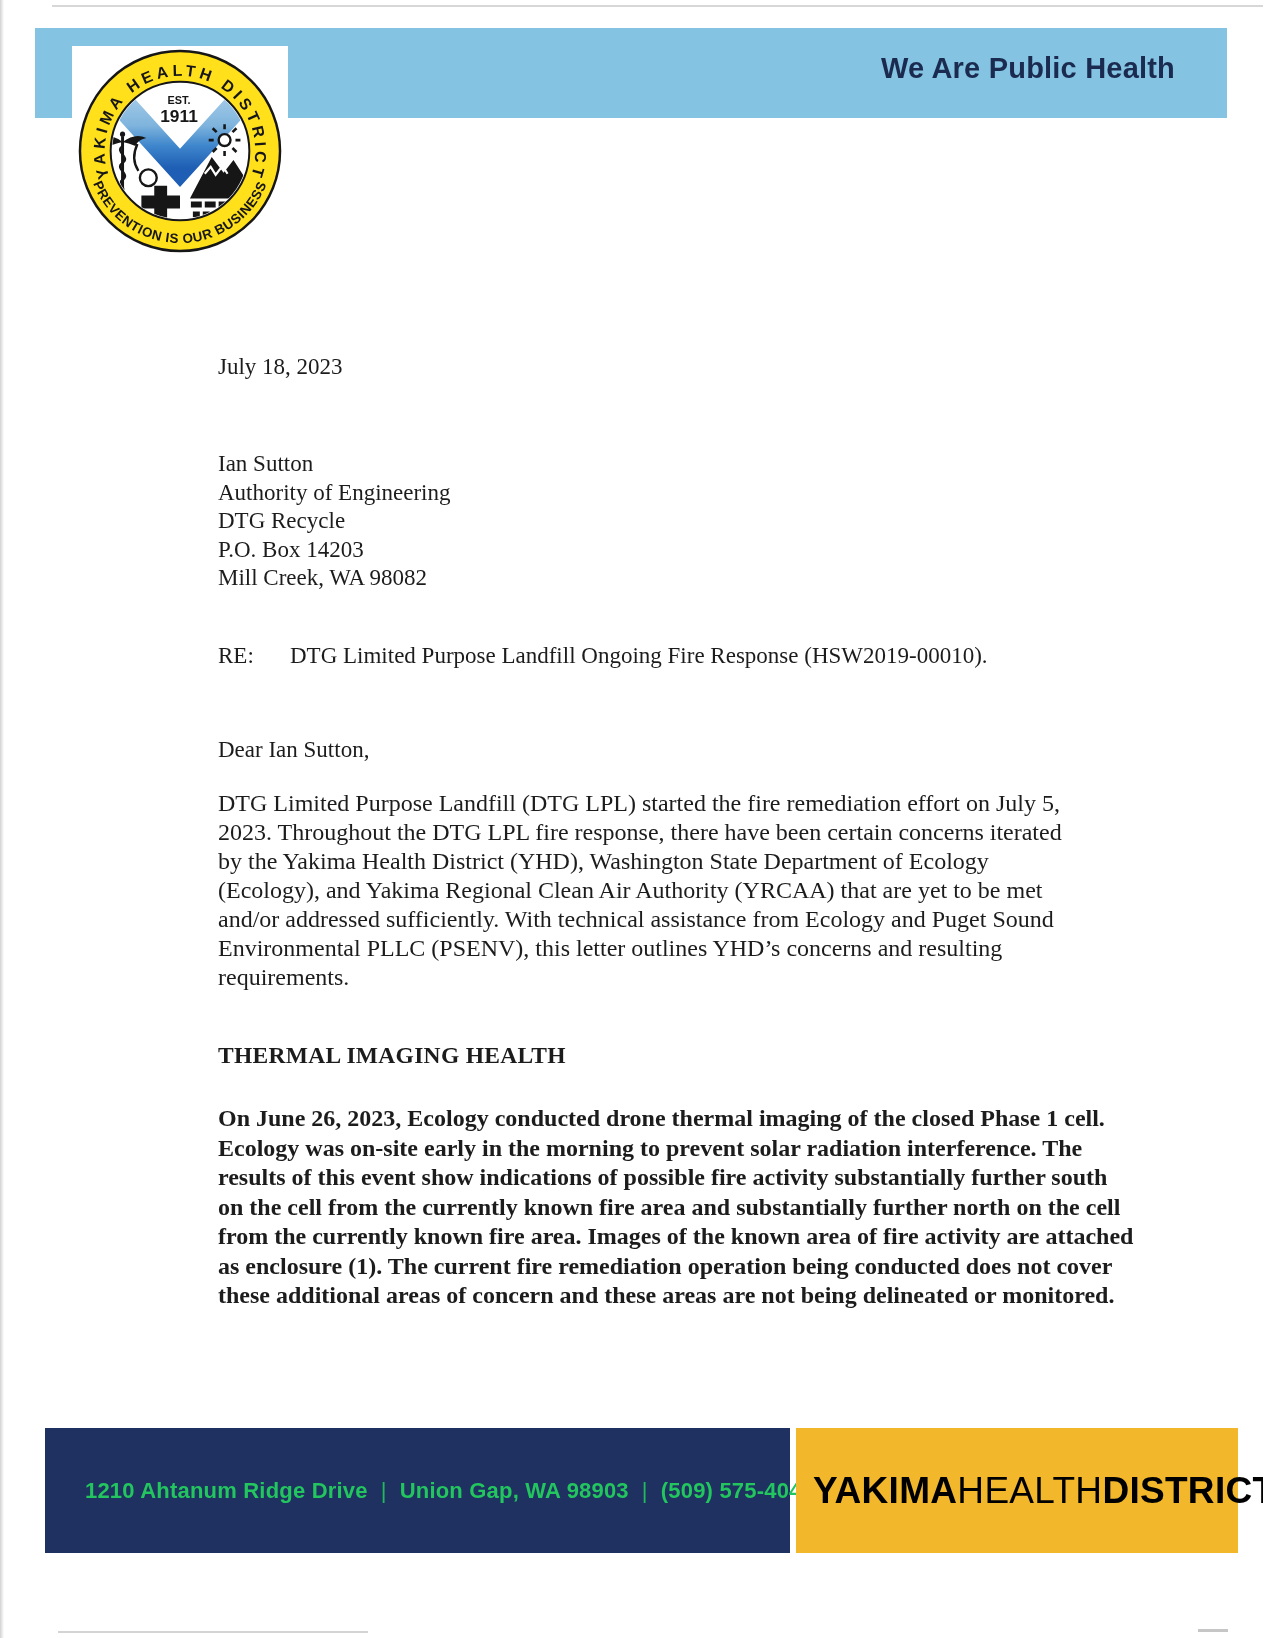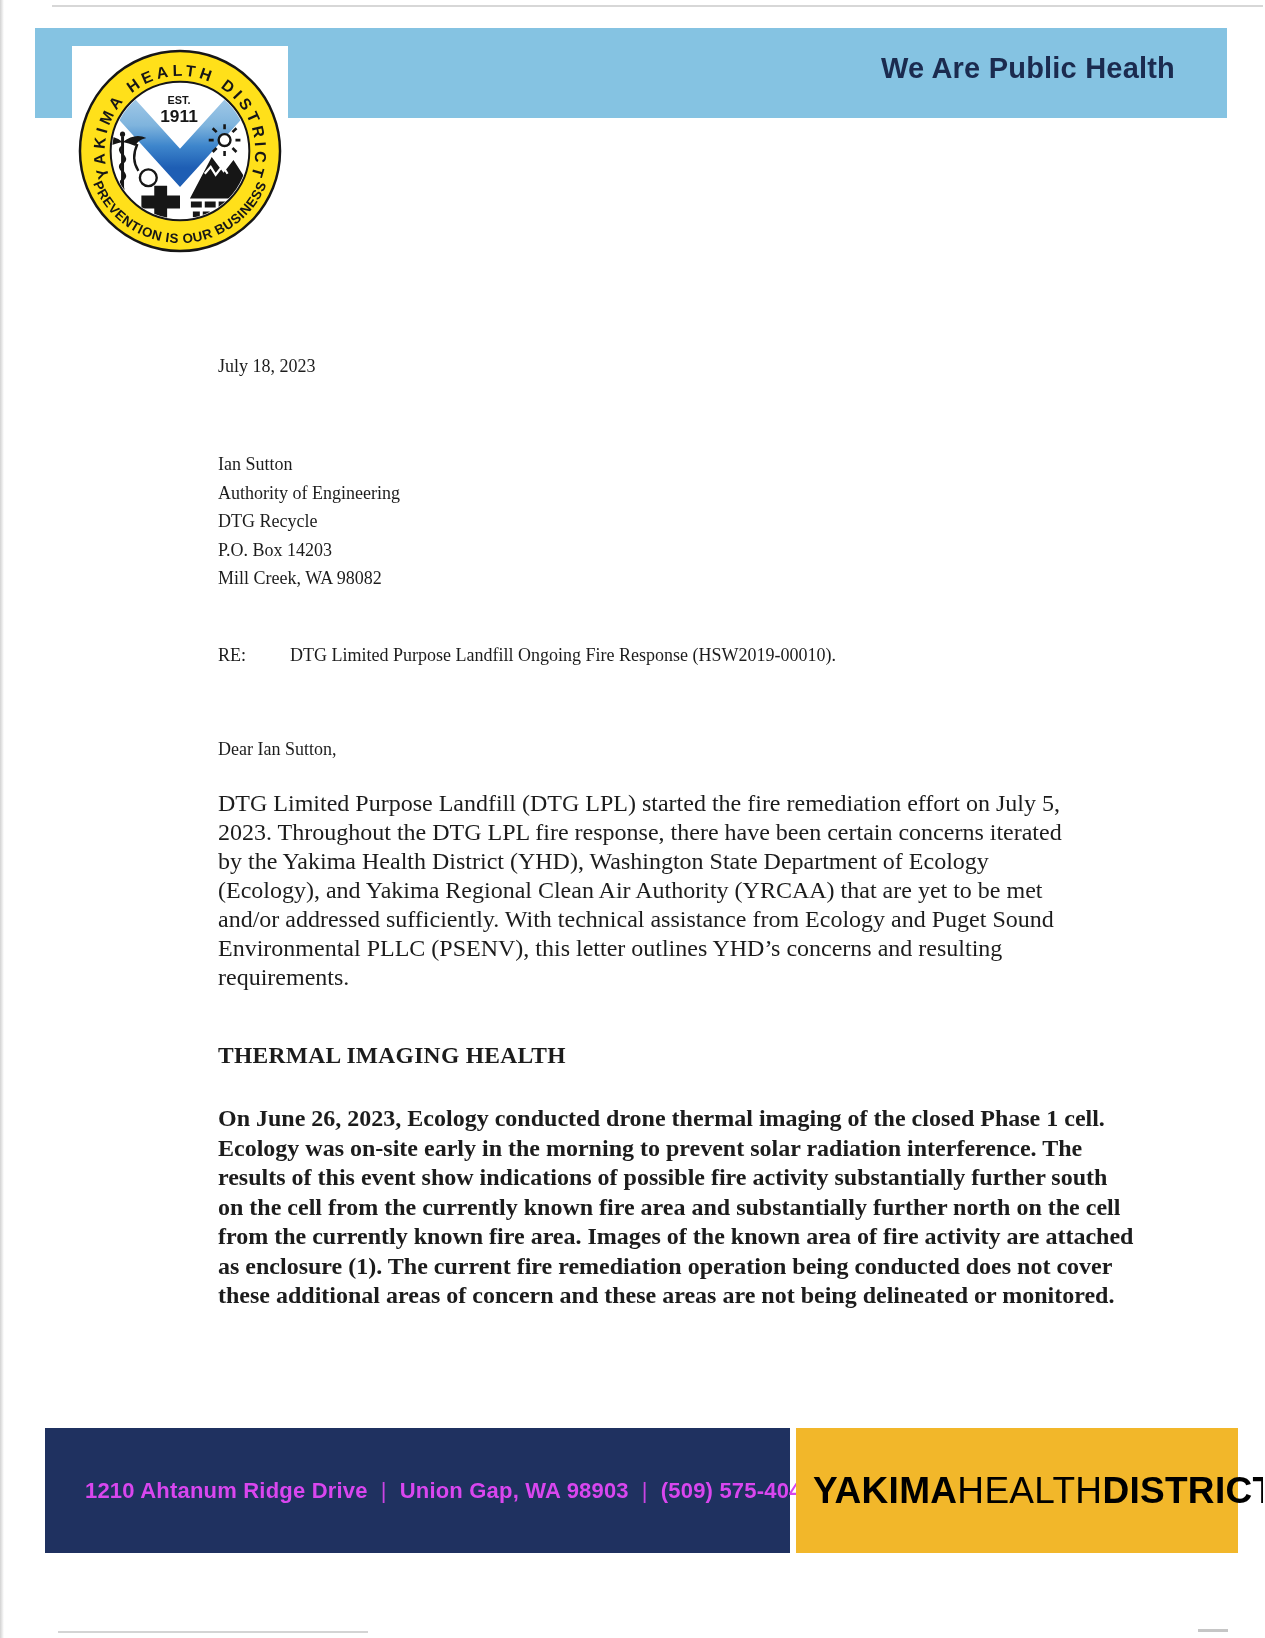--- a/index.html
+++ b/index.html
@@ -30,39 +30,39 @@
     font-weight:700; font-size:29px; letter-spacing:.2px;
     color:#1b2b4f;
   }
   .logo-box {
     position:absolute; left:72px; top:46px; width:216px; height:76px;
     background:#ffffff;
   }
   .logo-svg { position:absolute; left:76px; top:47px; width:208px; height:208px; }
 
   
-  .serif-line { position:absolute; left:218px; font-size:18px; line-height:29px; }
+  .serif-line { position:absolute; left:218px; font-size:23px; line-height:29px; }
   .date-line      { top:352px; }
   .recipient      { top:450px; line-height:28.6px; }
   .re-line        { top:641px; }
   .re-label       { display:inline-block; width:72px; }
   .salutation     { top:735px; }
   .para           { position:absolute; left:218px; width:1010px; font-size:24px; line-height:29px; white-space:pre-line; }
   .para-1         { top:789px; }
   .para-2         { top:1104px; line-height:29.5px;font-weight:bold; }
   .section-heading{ position:absolute; left:218px; top:1042px; font-size:23.5px; font-weight:700; letter-spacing:.3px; }
 
   
   .footer-navy {
     position:absolute; left:45px; top:1428px; width:745px; height:125px;
     background:#1f3160;
     display:flex; align-items:center;
     padding-left:40px;
     font-family:"Liberation Sans","DejaVu Sans",sans-serif;
-    font-weight:700; font-size:22px; color:#d946ef; letter-spacing:.2px;
+    font-weight:700; font-size:22px; color:#22c55e; letter-spacing:.2px;
     white-space:nowrap;
   }
   .footer-sep { display:inline-block; margin:0 13px; font-weight:400; opacity:.92; }
   .footer-gold {
     position:absolute; left:796px; top:1428px; width:442px; height:125px;
     background:#f2b72a;
     display:flex; align-items:center;
     padding-left:17px;
     font-family:"Liberation Sans","DejaVu Sans",sans-serif;
     font-size:37px; color:#000000; letter-spacing:.3px;

